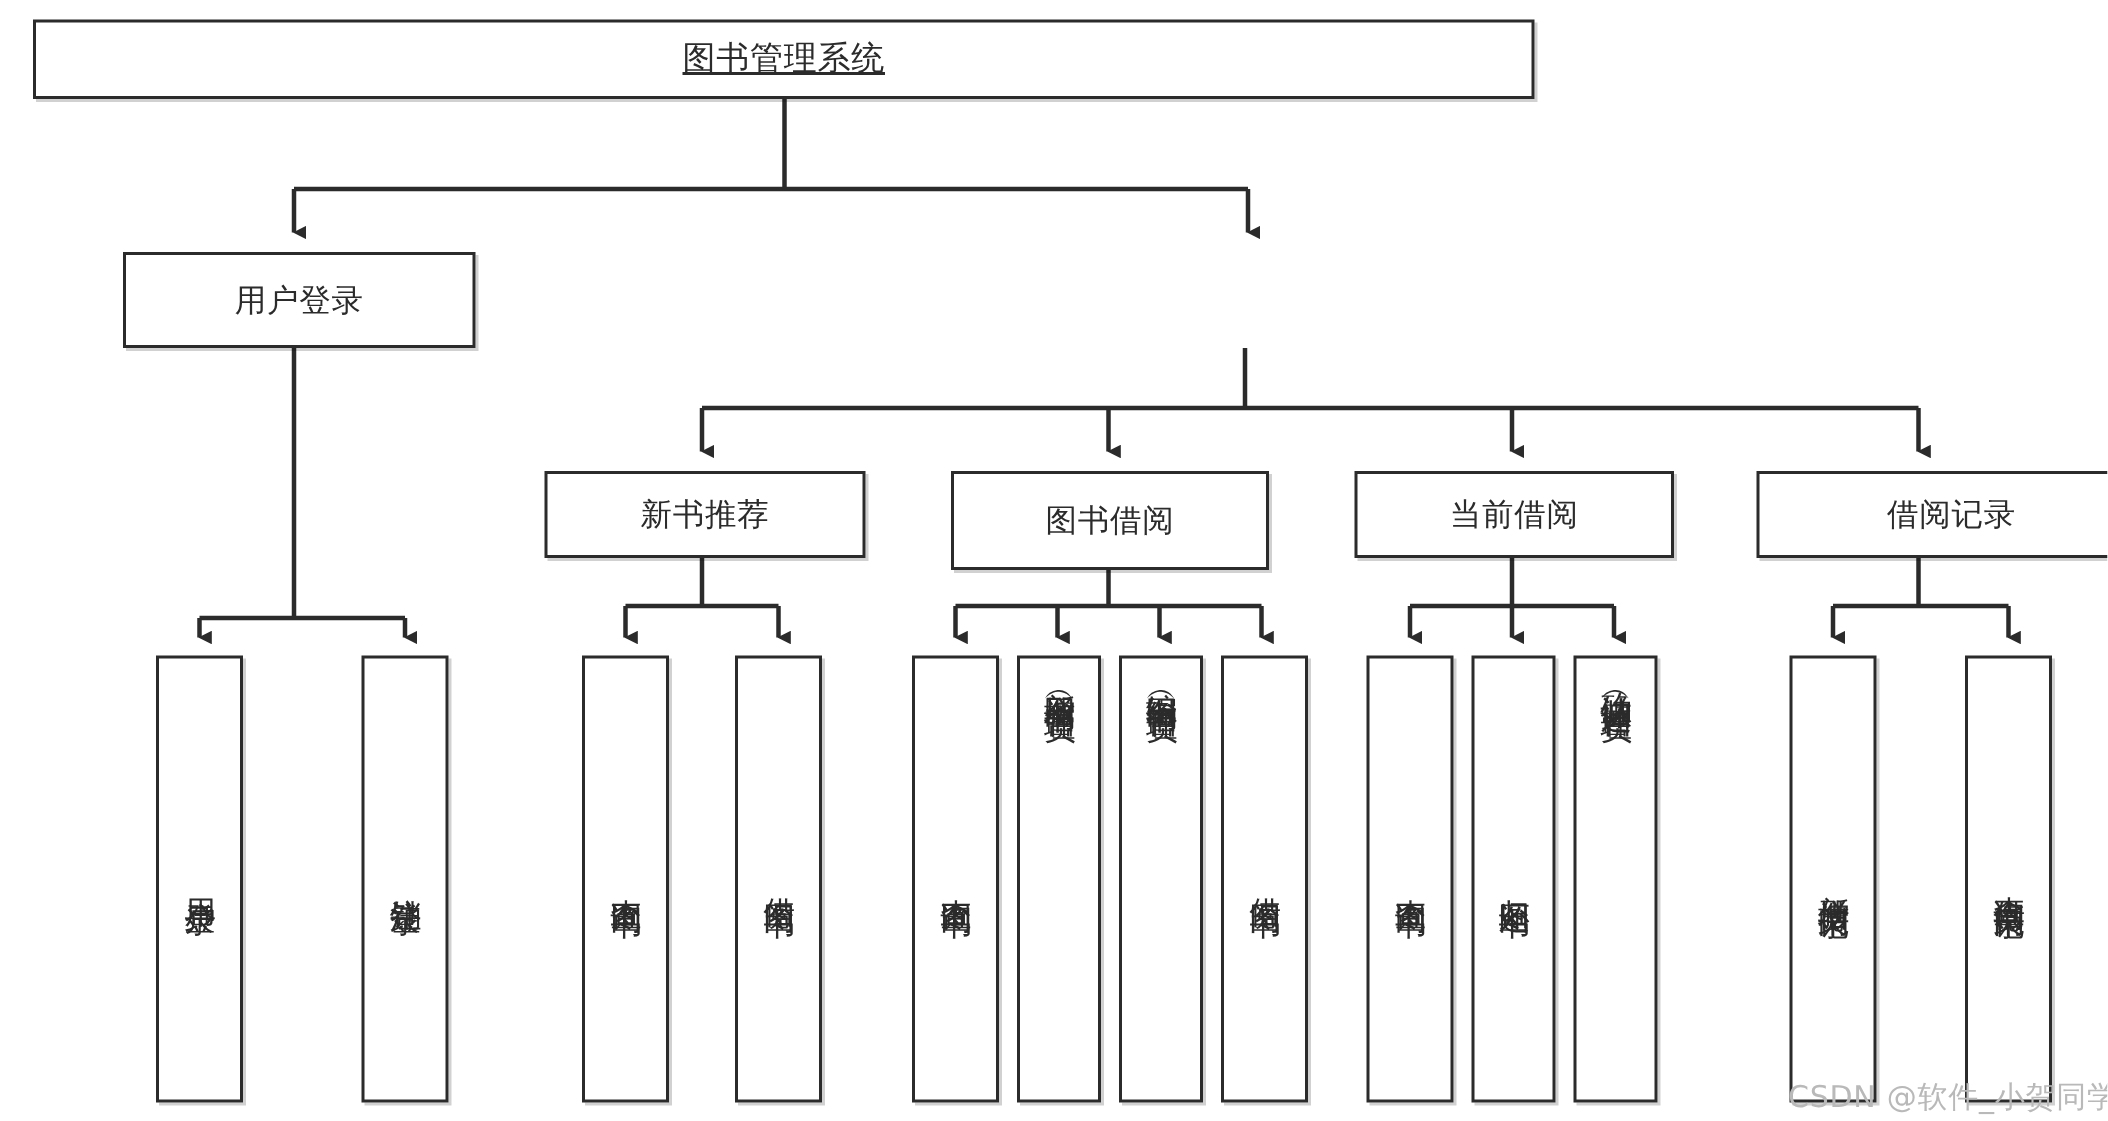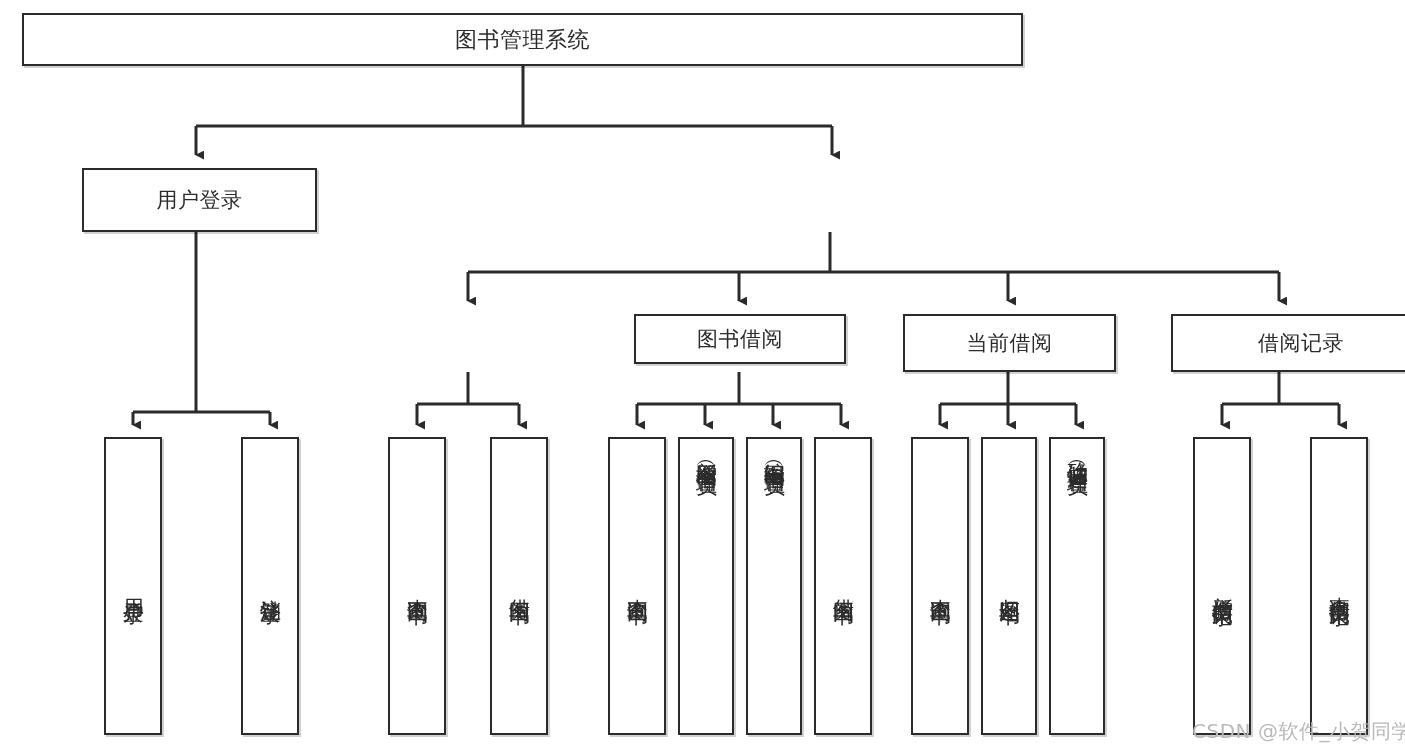--- a/index.html
+++ b/index.html
@@ -43,20 +43,21 @@
     line-height: 1.26;
     letter-spacing: 0.5px;
     white-space: nowrap;
   }
   
   .node.horiz .node-label {
     font-size: 21px;
   }
   .node.root .node-label {
     font-size: 22px;
+    text-decoration: underline;
   }
   
   .node.vert {
     align-items: flex-start;
     justify-content: center;
     padding-top: 6px;
   }
   .node.vert .node-label {
     writing-mode: vertical-rl;
     text-orientation: upright;
@@ -136,22 +137,25 @@
 
   <div class="node horiz root" style="left:22px; top:13px; width:1001px; height:53px;">
     <span class="node-label">图书管理系统</span>
   </div>
 
   <div class="node horiz" style="left:82px; top:168px; width:235px; height:64px;">
     <span class="node-label">用户登录</span>
   </div>
 
 
-
-  <div class="node horiz" style="left:634px; top:314px; width:212px; height:50px;">
+  <div class="node horiz" style="left:363px; top:314px; width:214px; height:58px;">
+    <span class="node-label">新书推荐</span>
+  </div>
+
+  <div class="node horiz" style="left:634px; top:314px; width:212px; height:66px;">
     <span class="node-label">图书借阅</span>
   </div>
 
   <div class="node horiz" style="left:903px; top:314px; width:213px; height:58px;">
     <span class="node-label">当前借阅</span>
   </div>
 
   <div class="node horiz" style="left:1171px; top:314px; width:260px; height:58px;">
     <span class="node-label">借阅记录</span>
   </div>

